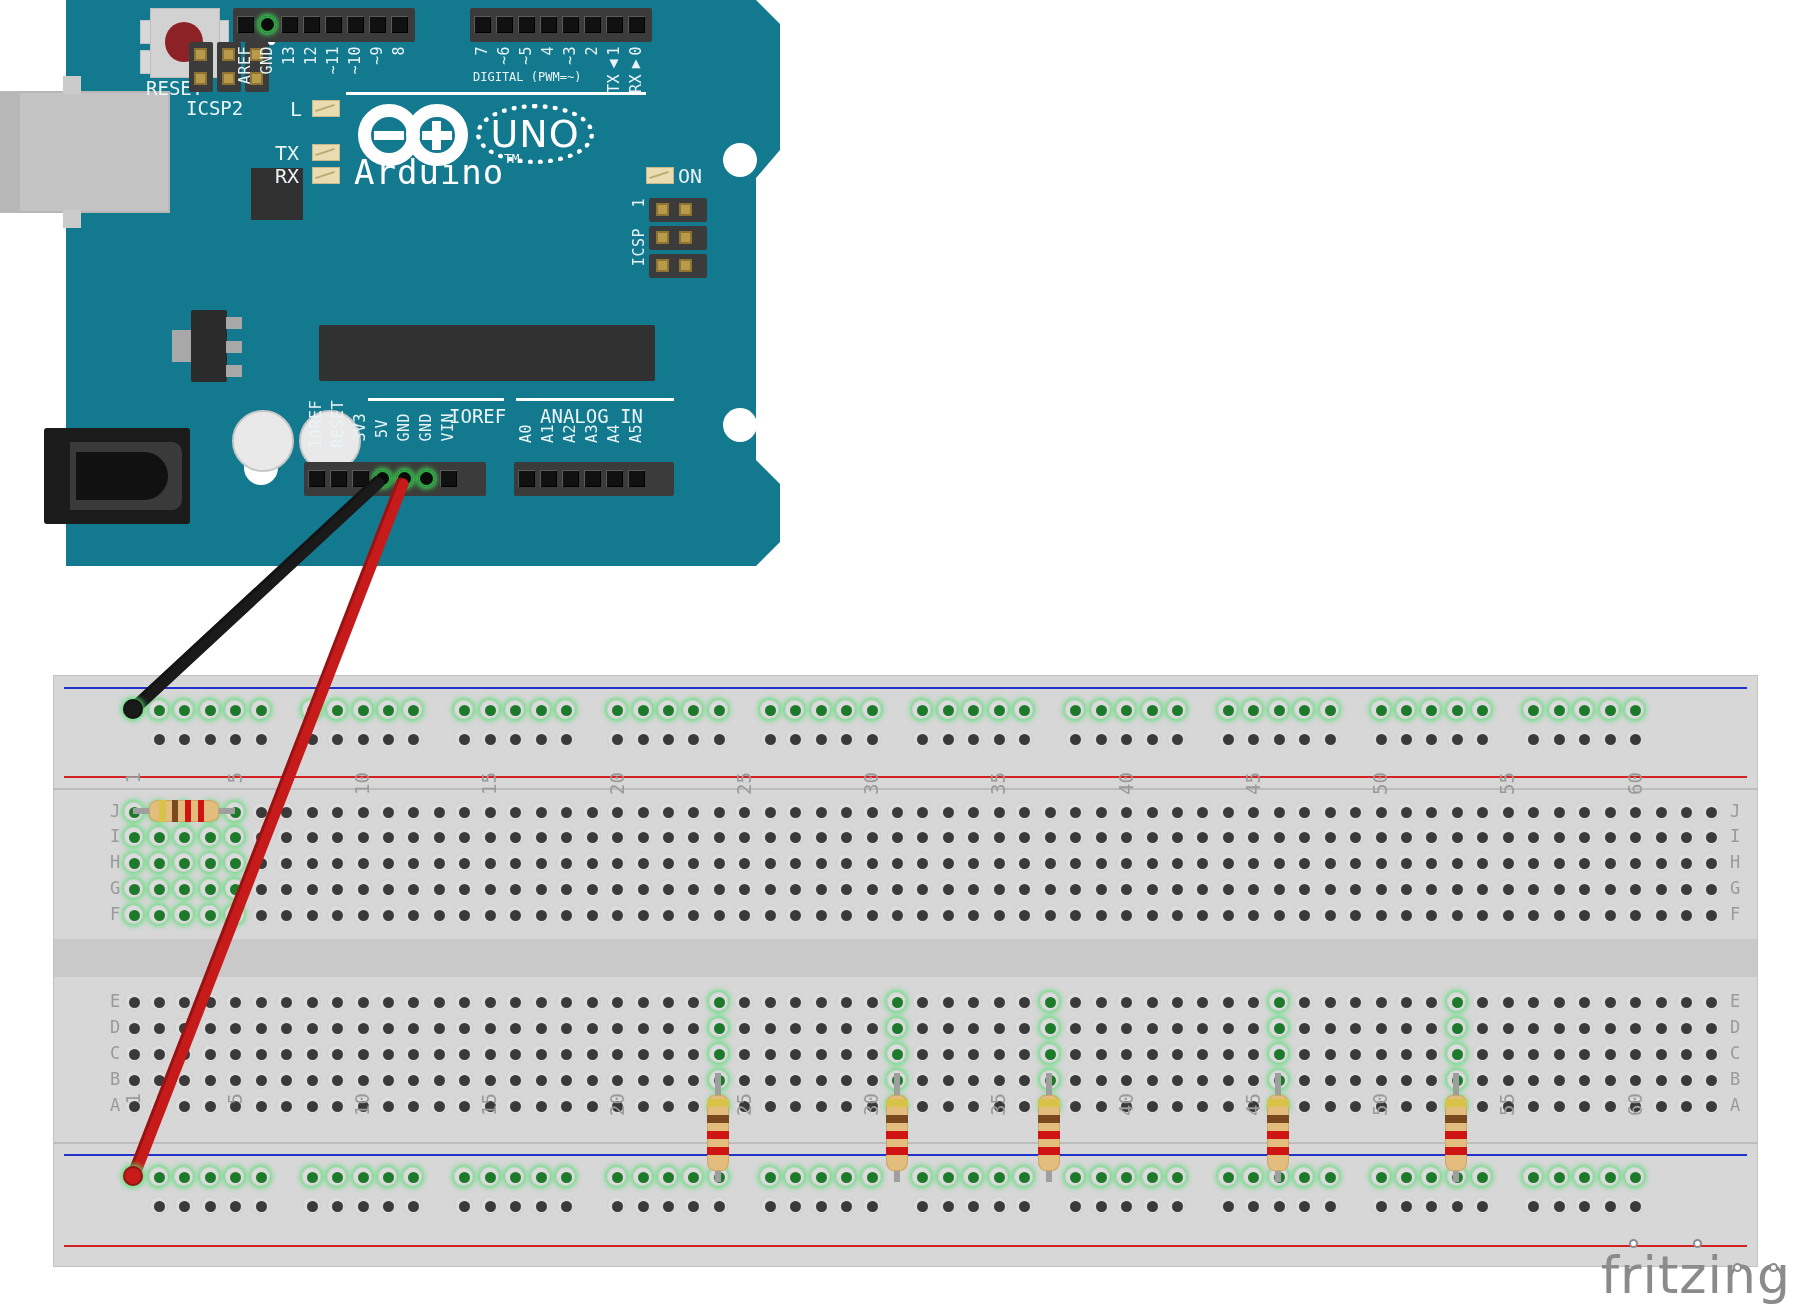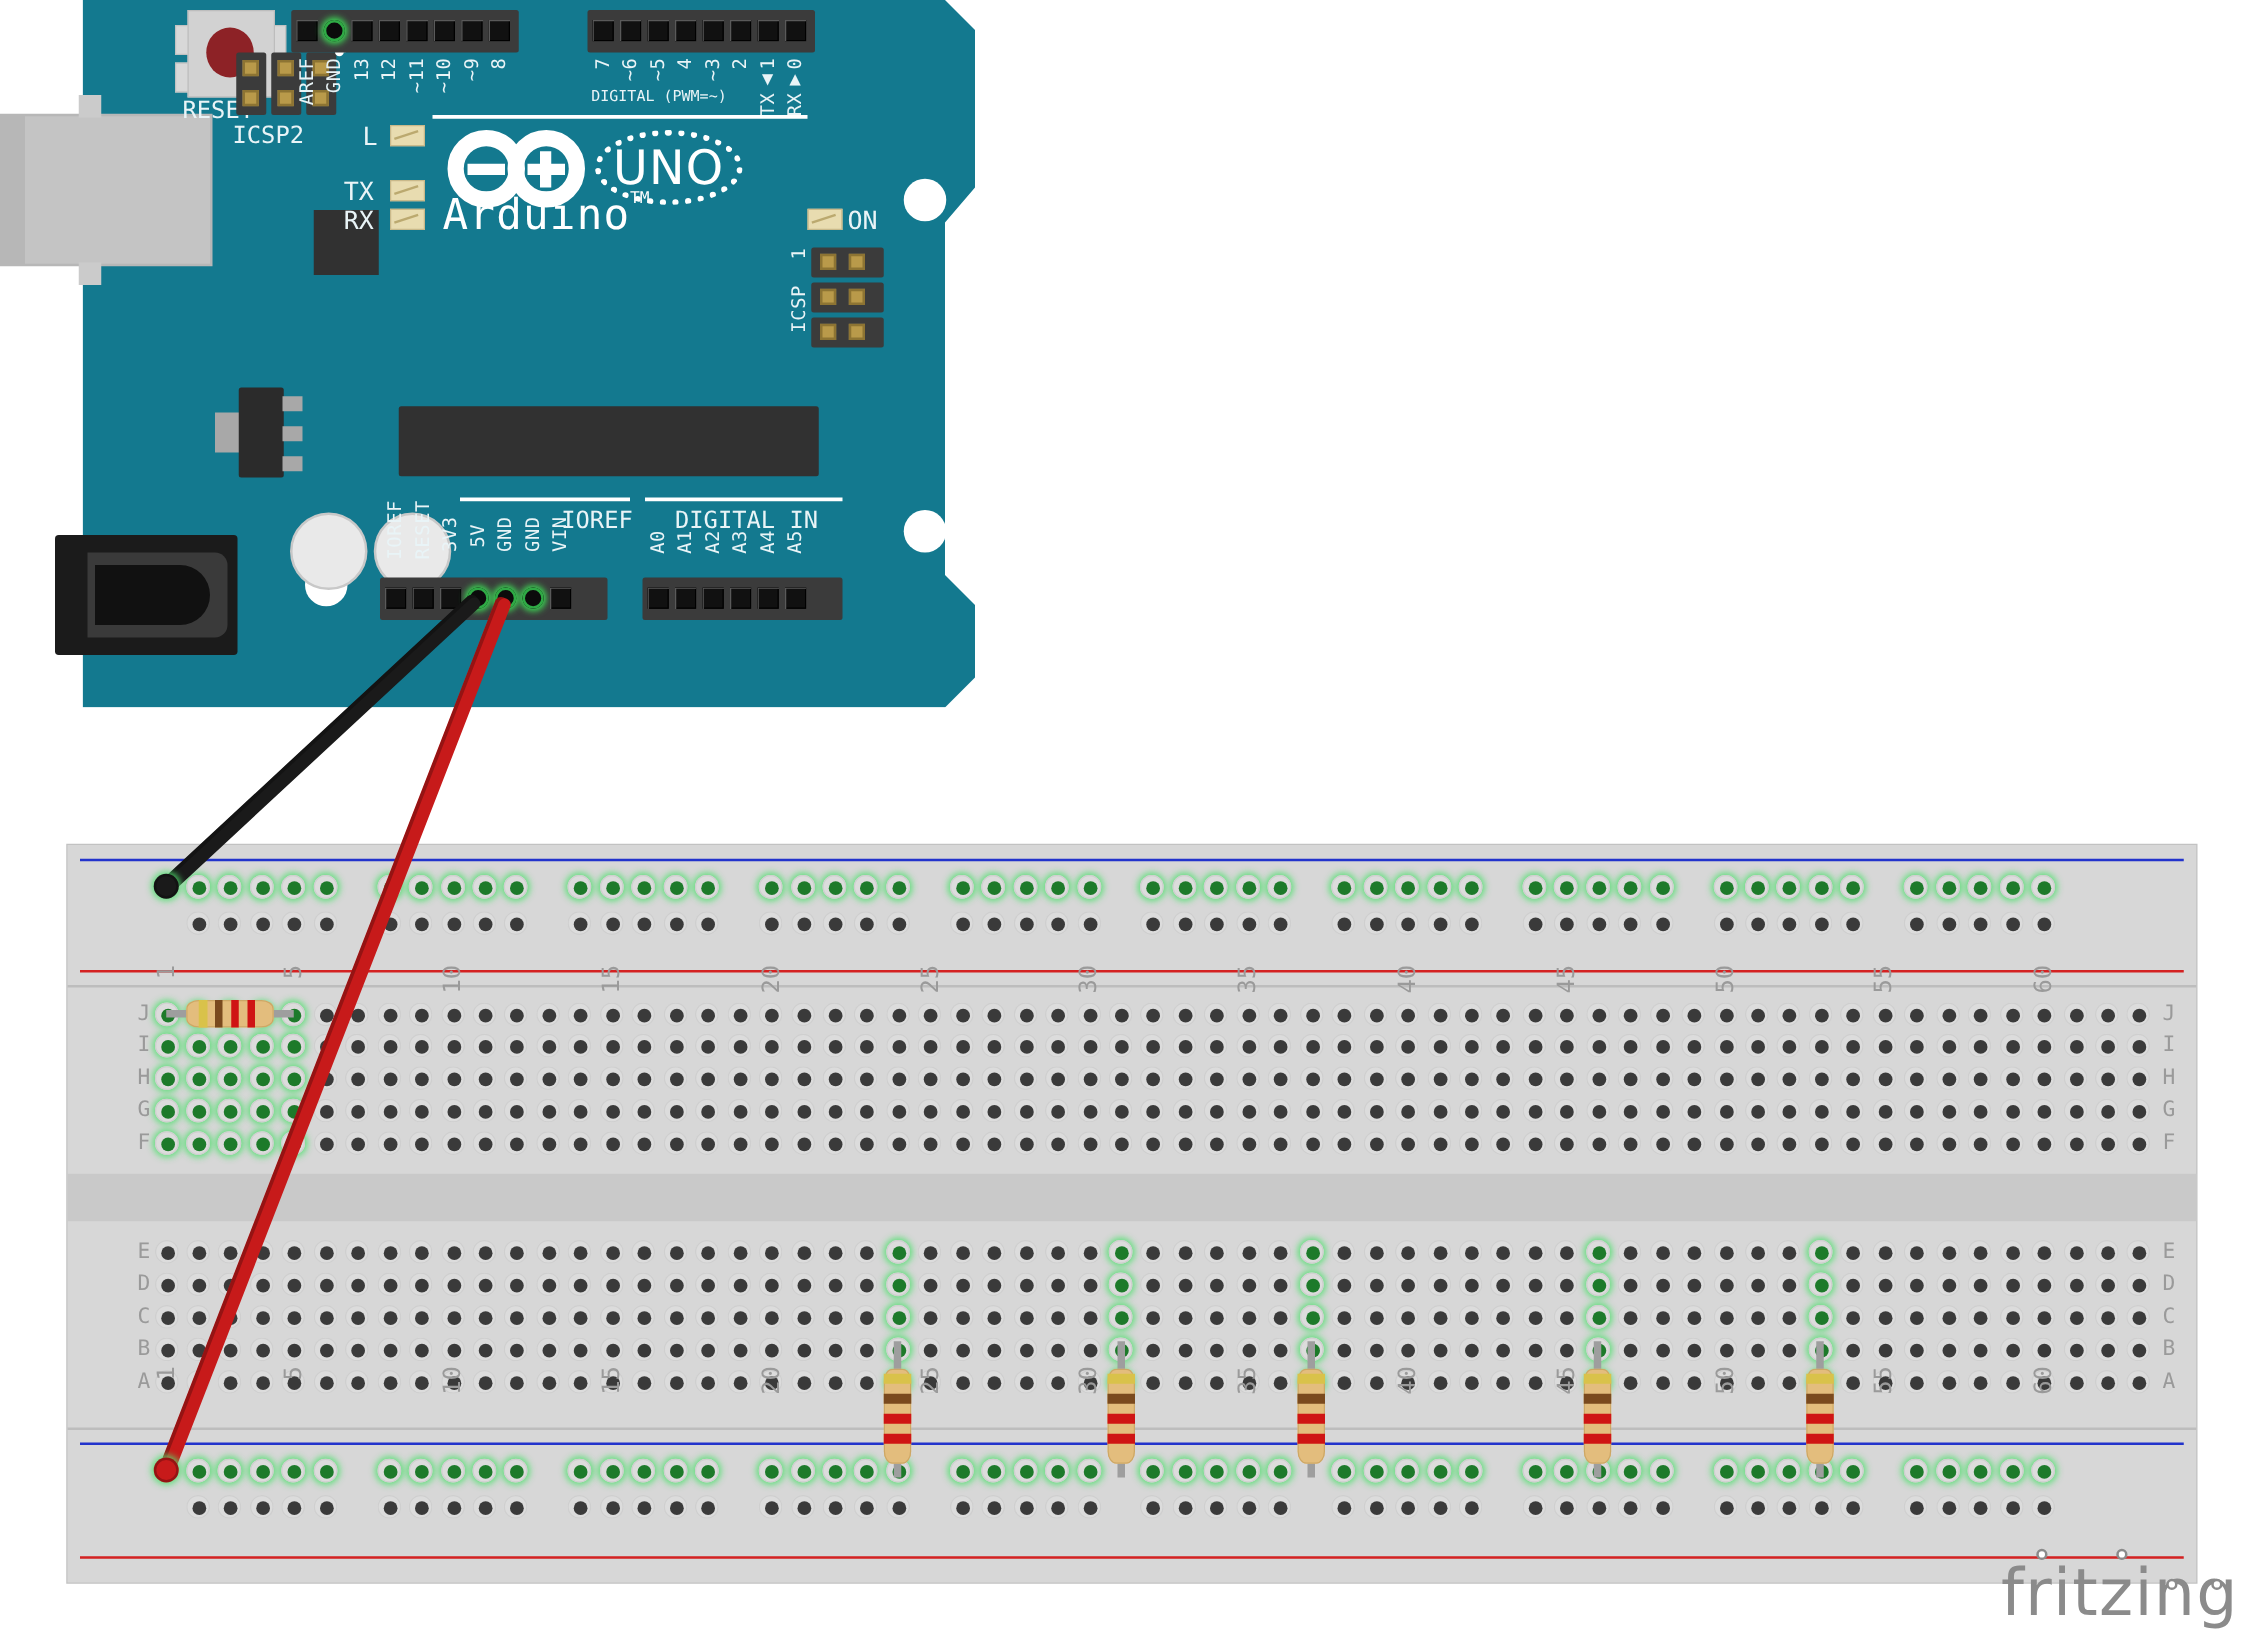--- a/index.html
+++ b/index.html
@@ -249,21 +249,21 @@
   <div class="hdr-pin" style="left:518px;top:470px;"></div>
   <div class="hdr-pin" style="left:540px;top:470px;"></div>
   <div class="hdr-pin" style="left:562px;top:470px;"></div>
   <div class="plbl" style="left:453px;top:424px;">A0</div>
   <div class="plbl" style="left:475px;top:424px;">A1</div>
   <div class="plbl" style="left:497px;top:424px;">A2</div>
   <div class="plbl" style="left:519px;top:424px;">A3</div>
   <div class="plbl" style="left:541px;top:424px;">A4</div>
   <div class="plbl" style="left:563px;top:424px;">A5</div>
   <div class="wline" style="left:450px;top:398px;width:158px;"></div>
-  <div class="hlbl" style="left:474px;top:408px;font-size:19px;">DIGITAL IN</div>
+  <div class="hlbl" style="left:474px;top:408px;font-size:19px;">ANALOG IN</div>
 </div>
 
 <div class="abs" id="bb">
 
   <div class="railline" style="top:11px;background:#2233cc;"></div>
   <div class="railline" style="top:100px;background:#d42222;"></div>
   <div class="sep" style="top:112px;"></div>
 
   <div class="sep" style="top:466px;"></div>
   <div class="railline" style="top:478px;background:#2233cc;"></div>

